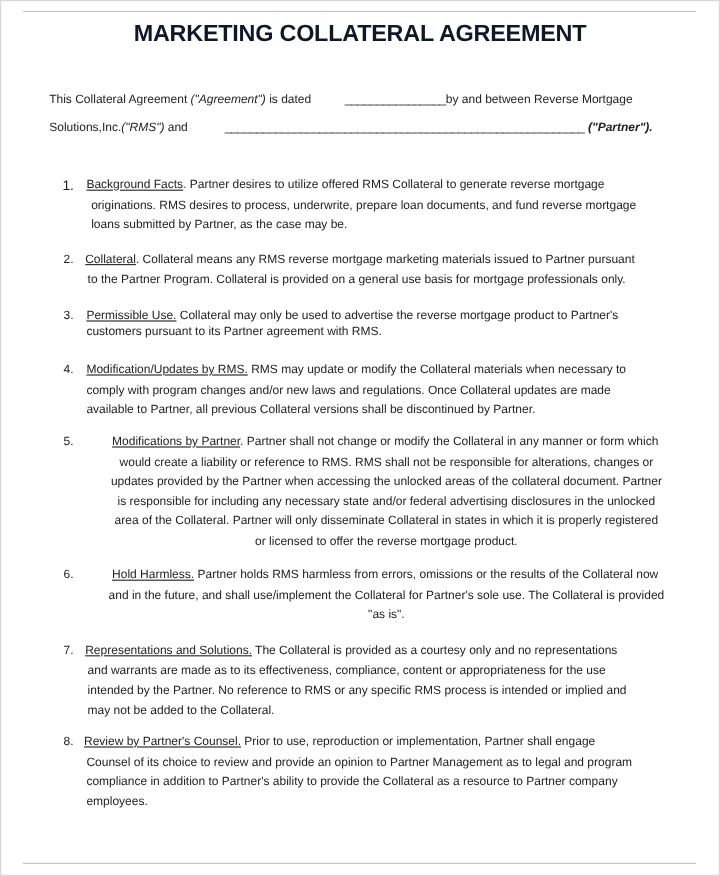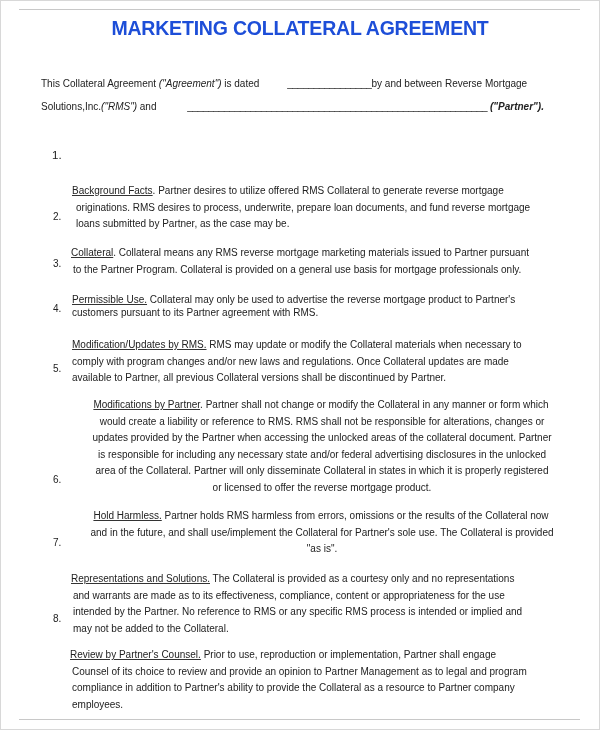--- a/index.html
+++ b/index.html
@@ -35,21 +35,21 @@
       background: #c8c8c8;
     }
     .title {
       position: absolute;
       left: 0; top: 17px;
       width: 600px;
       text-align: center;
       font-size: 19.5px;
       font-weight: bold;
       letter-spacing: -0.2px;
-      color: #1d4ed8;
+      color: #0f172a;
     }
     .intro {
       position: absolute;
       left: 41px;
       font-size: 10px;
       color: #222;
       white-space: nowrap;
     }
     .intro.l1 { top: 78px; }
     .intro.l2 { top: 101px; }
@@ -71,21 +71,20 @@
       top: 0;
     }
     .clause .num.big {
       font-size: 11.5px;
       left: 52px;
     }
     .clause .body {
       position: absolute;
       left: 72px;
       width: 500px;
-      margin-top: 36px;
     }
     .clause .line {
       display: block;
       white-space: nowrap;
     }
     .clause .line.cont { padding-left: 2px; }
     .heading-u {
       text-decoration: underline;
       text-decoration-color: #333;
     }

